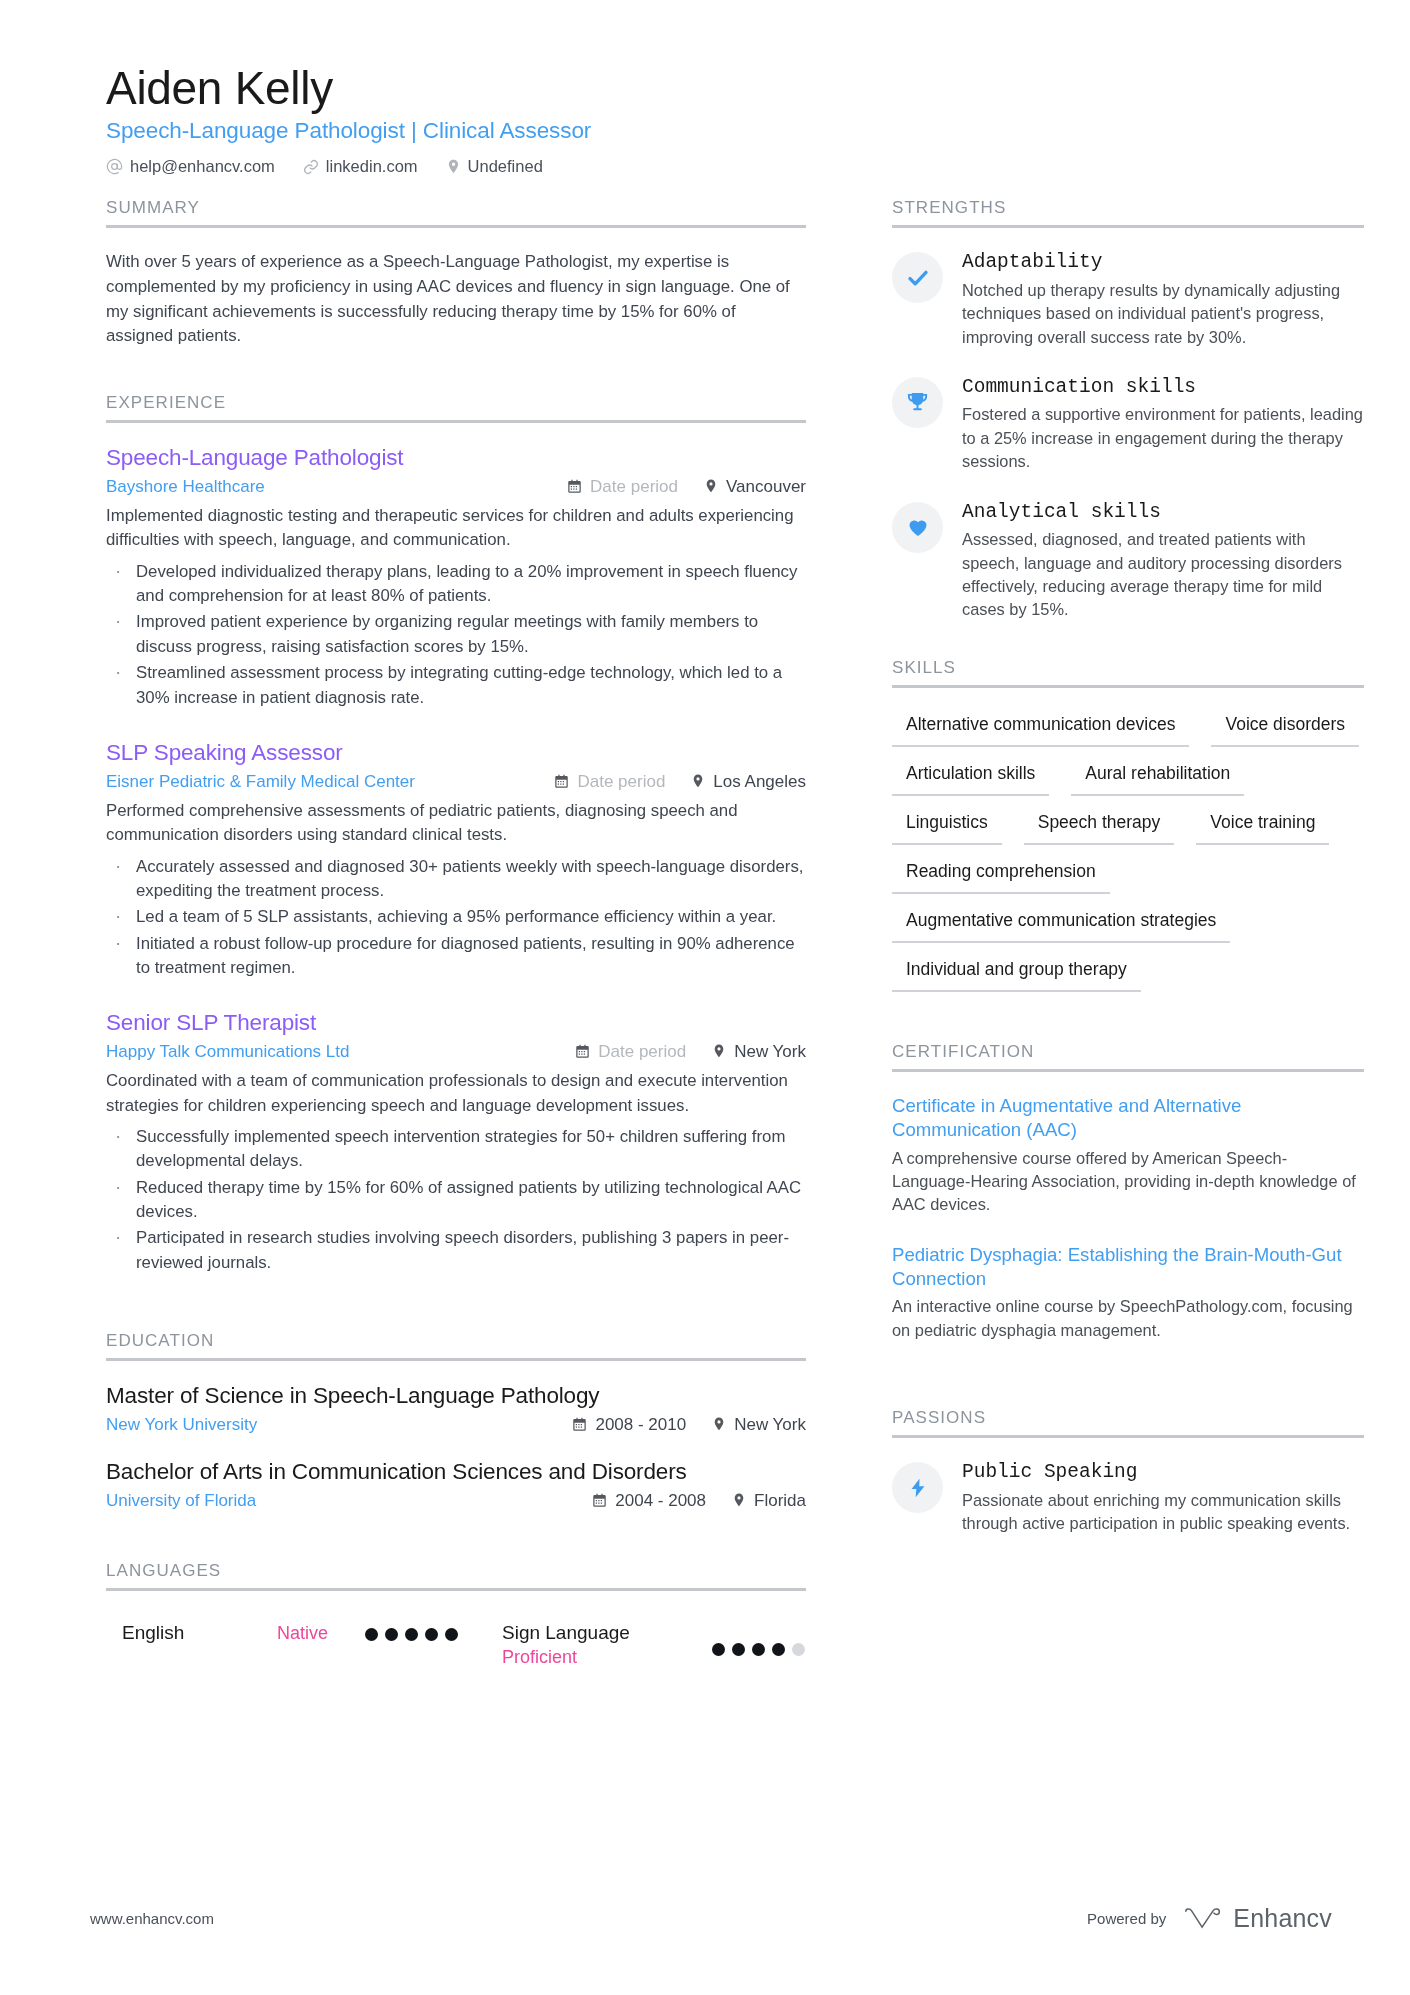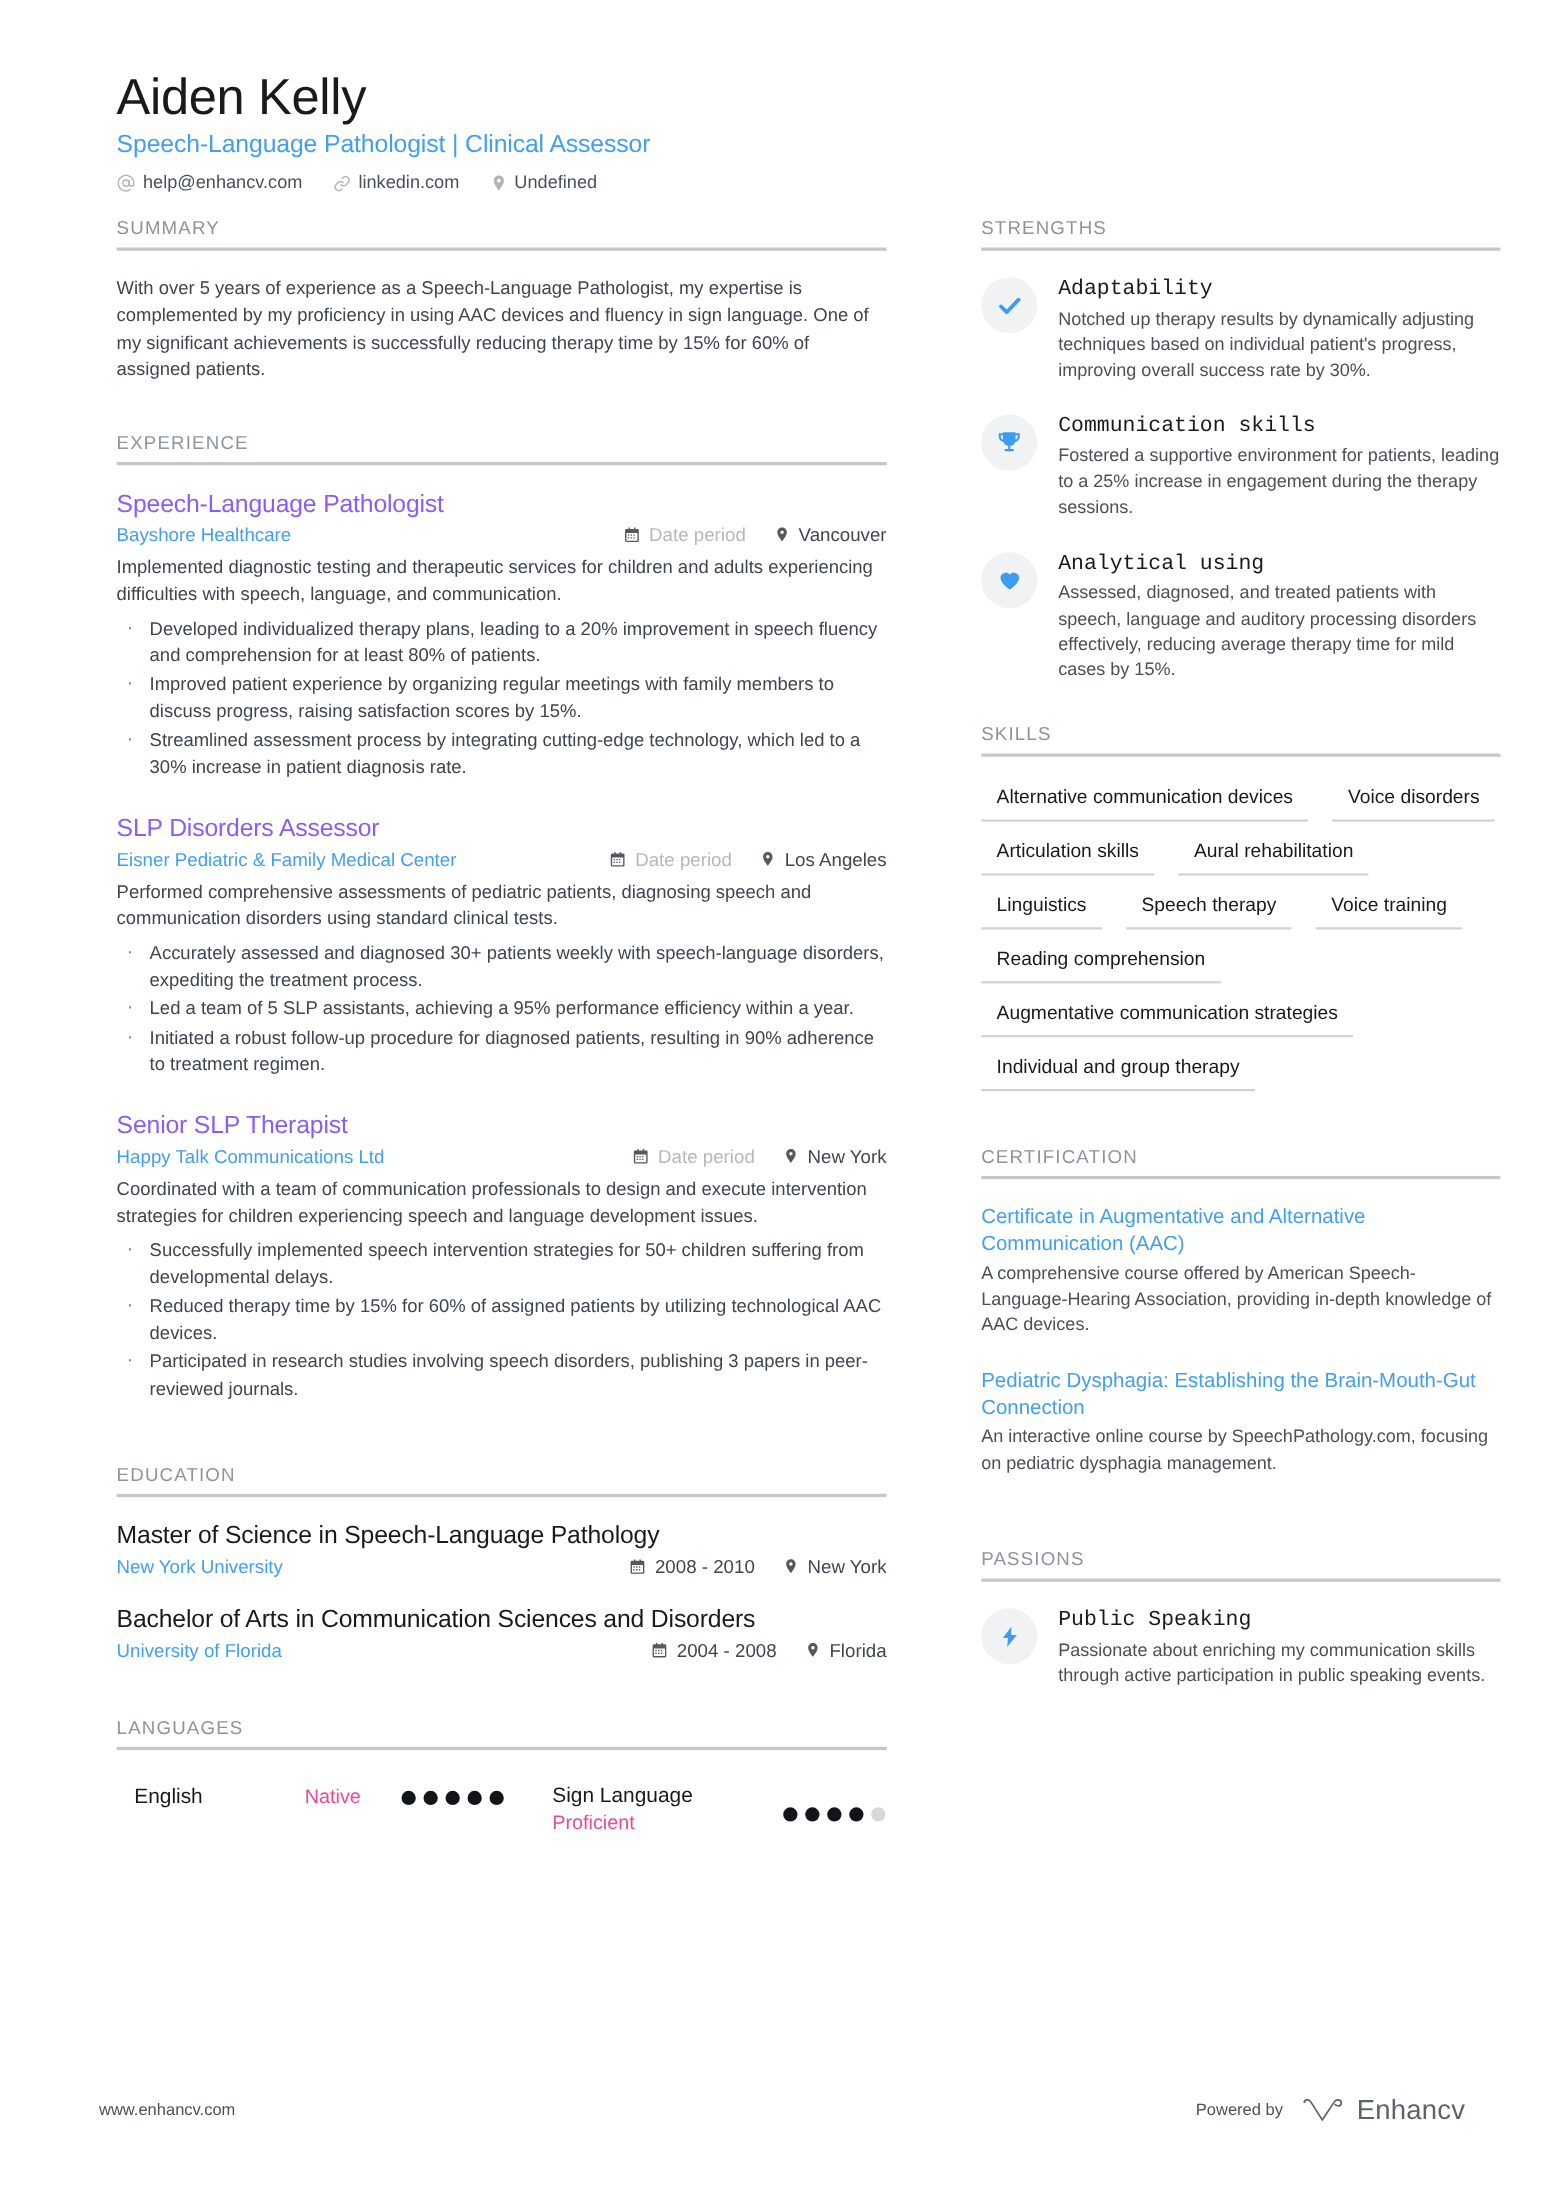--- a/index.html
+++ b/index.html
@@ -383,21 +383,21 @@
           </div>
           <div class="entry-desc">Implemented diagnostic testing and therapeutic services for children and adults experiencing difficulties with speech, language, and communication.</div>
           <ul class="bullets">
             <li>Developed individualized therapy plans, leading to a 20% improvement in speech fluency and comprehension for at least 80% of patients.</li>
             <li>Improved patient experience by organizing regular meetings with family members to discuss progress, raising satisfaction scores by 15%.</li>
             <li>Streamlined assessment process by integrating cutting-edge technology, which led to a 30% increase in patient diagnosis rate.</li>
           </ul>
         </div>
 
         <div class="entry">
-          <div class="entry-title">SLP Disorders Assessor</div>
+          <div class="entry-title">SLP Speaking Assessor</div>
           <div class="entry-meta">
             <span class="entry-org">Eisner Pediatric &amp; Family Medical Center</span>
             <span class="meta-right">
               <span class="meta-chip">
                 <span class="ico">
                   <svg width="15" height="15" viewBox="0 0 24 24" fill="currentColor">
                       <path d="M7 1v2H4a2 2 0 0 0-2 2v15a2 2 0 0 0 2 2h16a2 2 0 0 0 2-2V5a2 2 0 0 0-2-2h-3V1h-2v2H9V1H7zm13 8v11H4V9h16zM6 11v2h2v-2H6zm4 0v2h2v-2h-2zm4 0v2h2v-2h-2zm-8 4v2h2v-2H6zm4 0v2h2v-2h-2zm4 0v2h2v-2h-2z"></path>
                     </svg>
                 </span>
                 <span class="meta-date">Date period</span>
@@ -580,21 +580,21 @@
           </div>
         </div>
 
         <div class="sitem">
           <span class="sicon">
             <svg width="24" height="24" viewBox="0 0 24 24" fill="currentColor">
                 <path d="M12 21s-8.5-5.5-8.5-11A4.9 4.9 0 0 1 12 7.2 4.9 4.9 0 0 1 20.5 10c0 5.5-8.5 11-8.5 11z"></path>
               </svg>
           </span>
           <div class="sbody">
-            <div class="stitle">Analytical using</div>
+            <div class="stitle">Analytical skills</div>
             <div class="sdesc">Assessed, diagnosed, and treated patients with speech, language and auditory processing disorders effectively, reducing average therapy time for mild cases by 15%.</div>
           </div>
         </div>
       </div>
 
       <div class="gap-sm"></div>
 
       <div class="sec">
         <div class="sec-title">SKILLS</div>
         <div class="sec-rule"></div>

